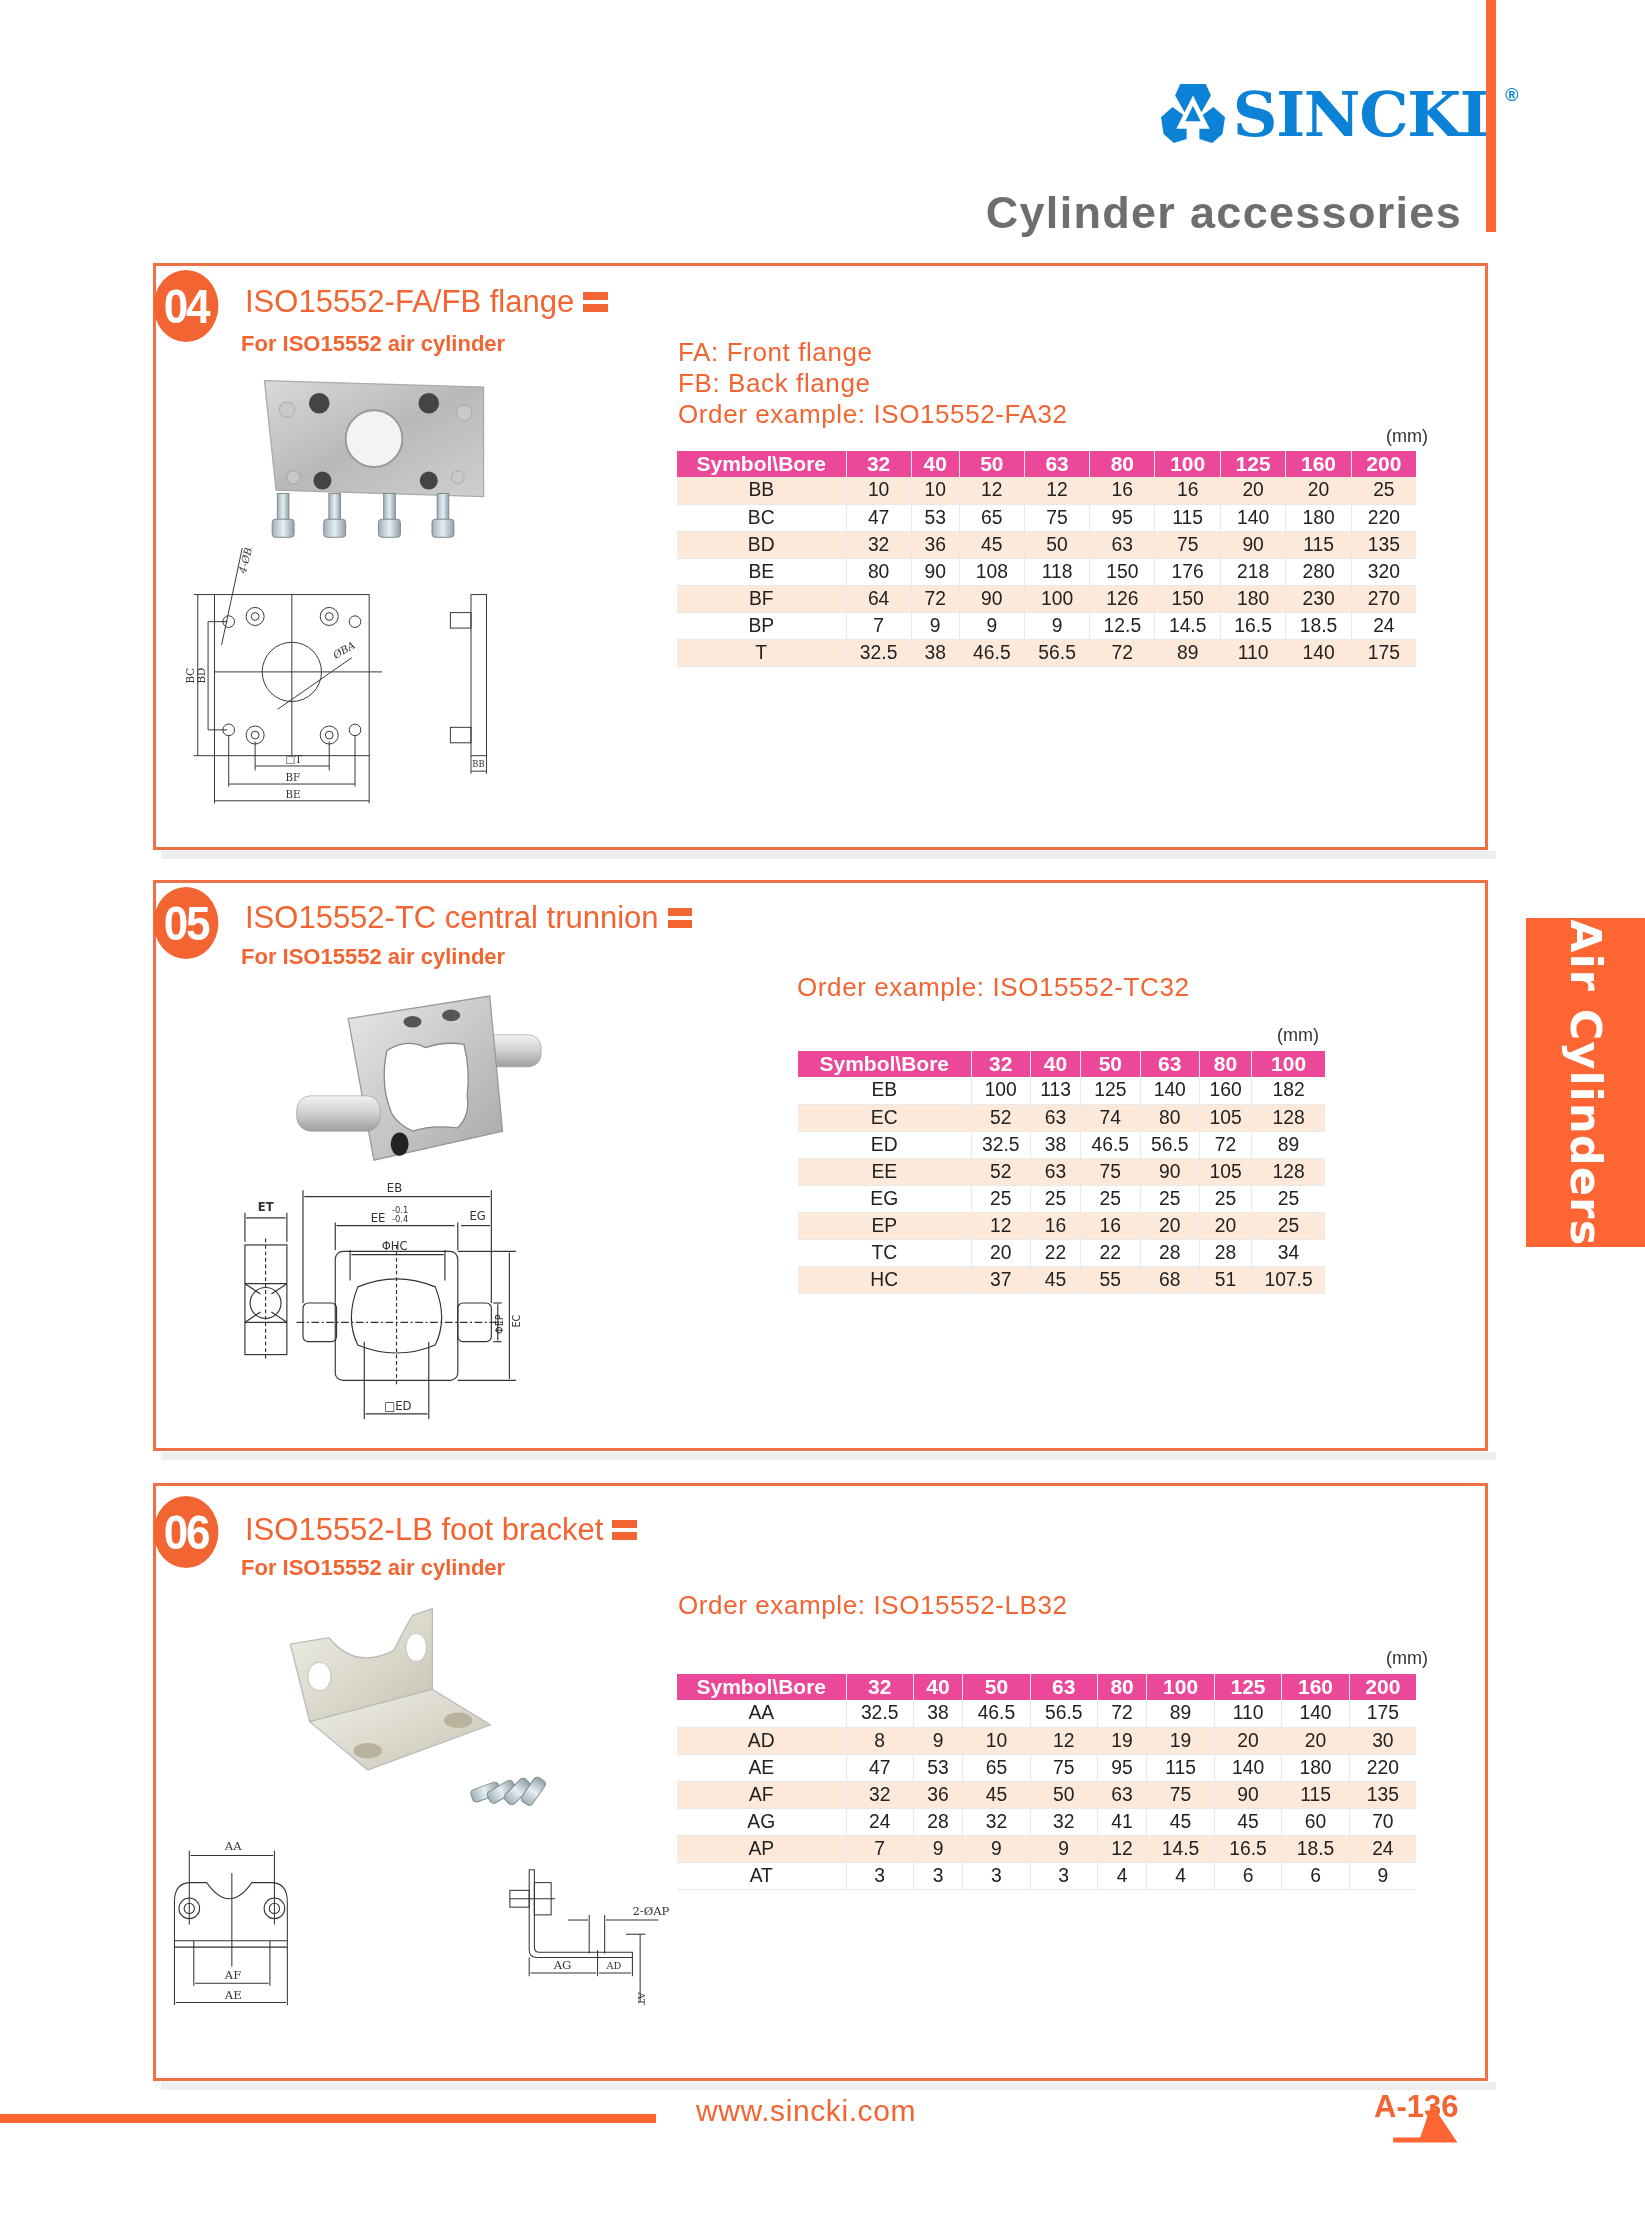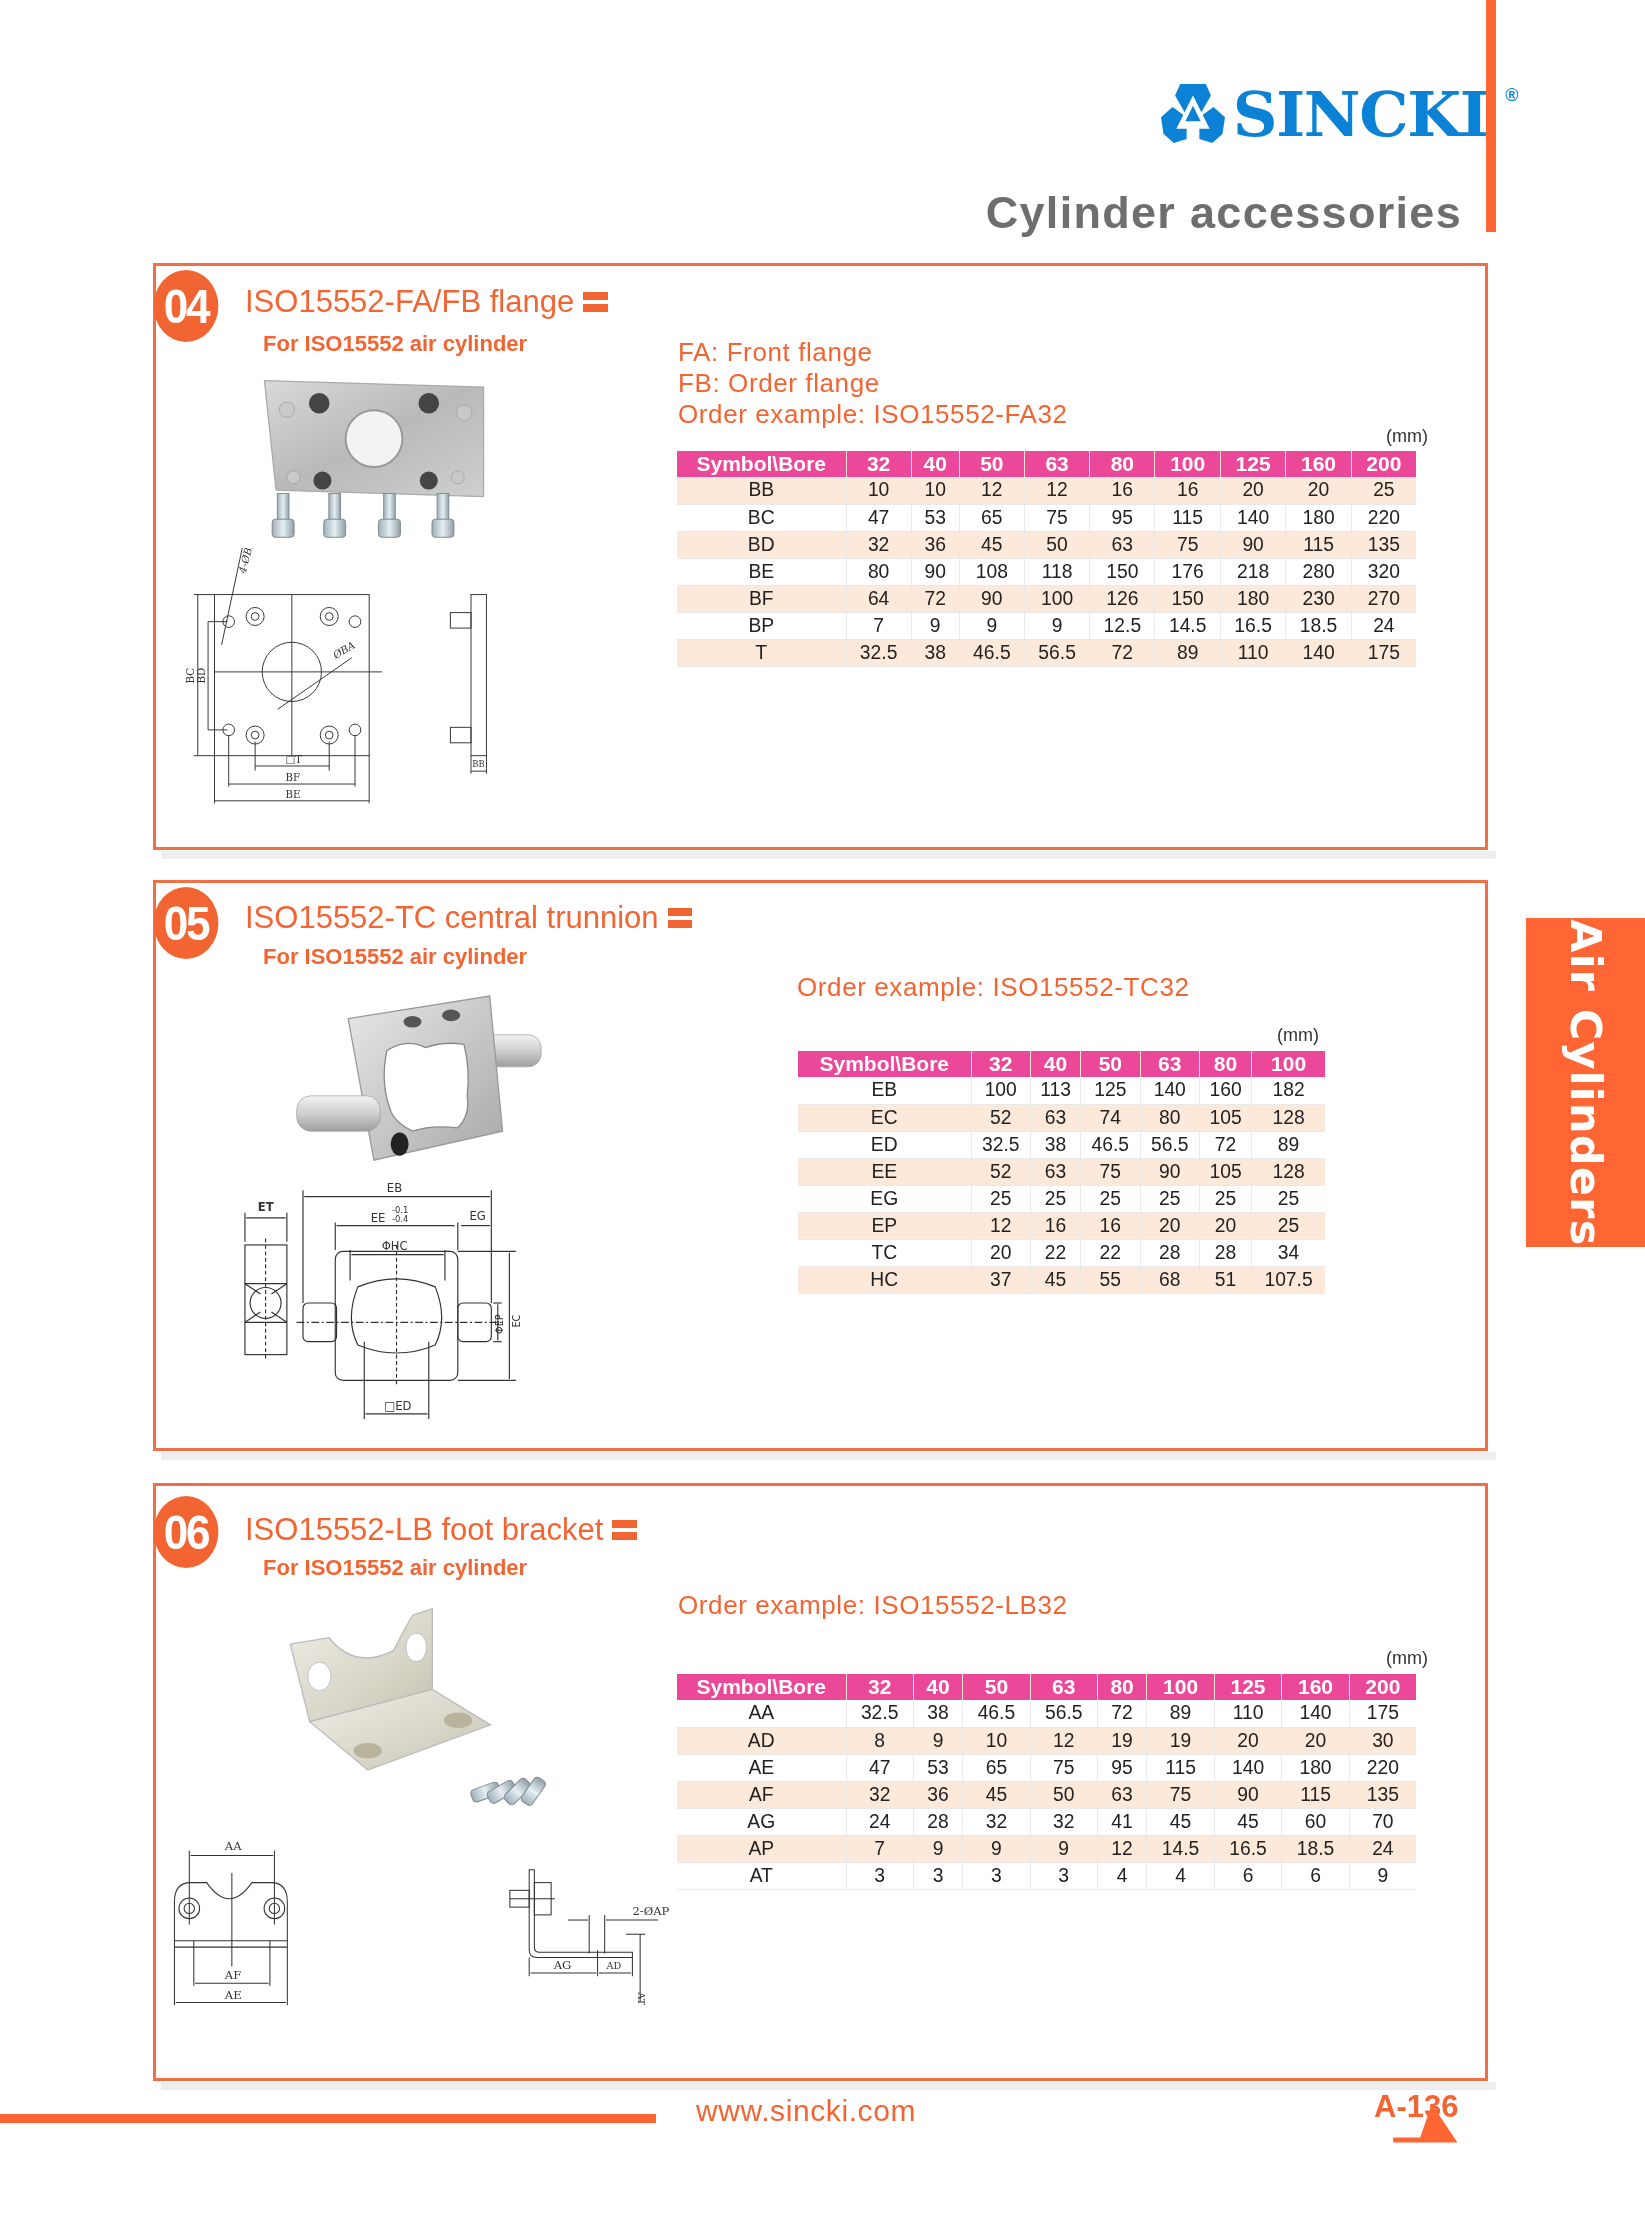--- a/index.html
+++ b/index.html
@@ -11,21 +11,21 @@
   .logo-mark { width: 64px; height: 59px; margin-right: 7.7px; }
   .logo-text { font-family: "DejaVu Serif", serif; font-weight: bold; font-size: 62px; color: #0b82d6; letter-spacing: -1.3px; line-height: 1; transform: scaleX(0.92); transform-origin: left; }
   .logo-reg { position: absolute; right: -31px; top: 1.3px; font-size: 18px; color: #0b82d6; font-weight: bold; }
   .page-title { position: absolute; right: 183px; top: 187px; font-family: "Liberation Sans", sans-serif; font-weight: bold; font-size: 45px; color: #6e6e6e; letter-spacing: 1.3px; }
 
   .section { position: absolute; left: 153px; width: 1335px; border: 3.2px solid #f07045; background: #fff; }
   .section-shadow { position: absolute; left: 161px; width: 1335px; height: 7.7px; background: #eeeeee; }
   .num-badge { position: absolute; left: 150px; width: 72px; height: 72px; border-radius: 50%; background: #f26532; color: #fff; font-weight: bold; font-size: 49px; display: flex; align-items: center; justify-content: center; letter-spacing: -2.6px; font-family: "Liberation Sans", sans-serif; transform: scaleX(0.9); }
   .sec-title { position: absolute; left: 245px; font-size: 31px; color: #f26532; display: flex; align-items: center; }
   .sec-title .eq { display: inline-block; width: 24.5px; height: 19.3px; margin-left: 9px; background: linear-gradient(#f26532 0 40%, #ffffff 40% 58%, #f26532 58% 100%); }
-  .sec-sub { position: absolute; left: 263px; font-size: 22px; font-weight: bold; color: #f26532; }
+  .sec-sub { position: absolute; left: 241px; font-size: 22px; font-weight: bold; color: #f26532; }
 
   .note { position: absolute; font-size: 26px; color: #f26532; line-height: 31px; letter-spacing: 0.6px; }
   .mm { position: absolute; font-size: 18px; color: #333; }
 
   table.spec { position: absolute; border-collapse: collapse; font-size: 19.3px; }
   table.spec th { background: #ec4899; color: #fff; font-weight: bold; height: 26px; padding: 0 3.9px; border-right: 1.9px solid #fbe3d6; font-size: 21px; }
   table.spec th:last-child { border-right: none; }
   table.spec td { text-align: center; height: 27px; border-right: 1.9px solid #e9e9e9; border-bottom: 1.9px solid #e9e9e9; color: #222; padding: 0 2.6px; }
   table.spec td:last-child { border-right: none; }
   table.spec tr.alt td { background: #fde9da; }
@@ -65,21 +65,21 @@
 <div class="section" style="top:263px; height:587px;"></div>
 <div class="num-badge" style="top:270px;">04</div>
 <div class="sec-title" style="top:284px;">
   <span>ISO15552-FA/FB flange</span>
   <span class="eq"></span>
 </div>
 <div class="sec-sub" style="top:331px;">For ISO15552 air cylinder</div>
 
 <div class="note" style="left:678px; top:337px;">
   <div>FA: Front flange</div>
-  <div>FB: Order flange</div>
+  <div>FB: Back flange</div>
   <div>Order example: ISO15552-FA32</div>
 </div>
 <div class="mm" style="left:1386px; top:426px;">(mm)</div>
 
 <table class="spec" style="left:677px; top:451px; width:739px;">
   <thead>
     <tr>
       <th style="width:169px;">Symbol\Bore</th>
       <th>32</th>
       <th>40</th>

